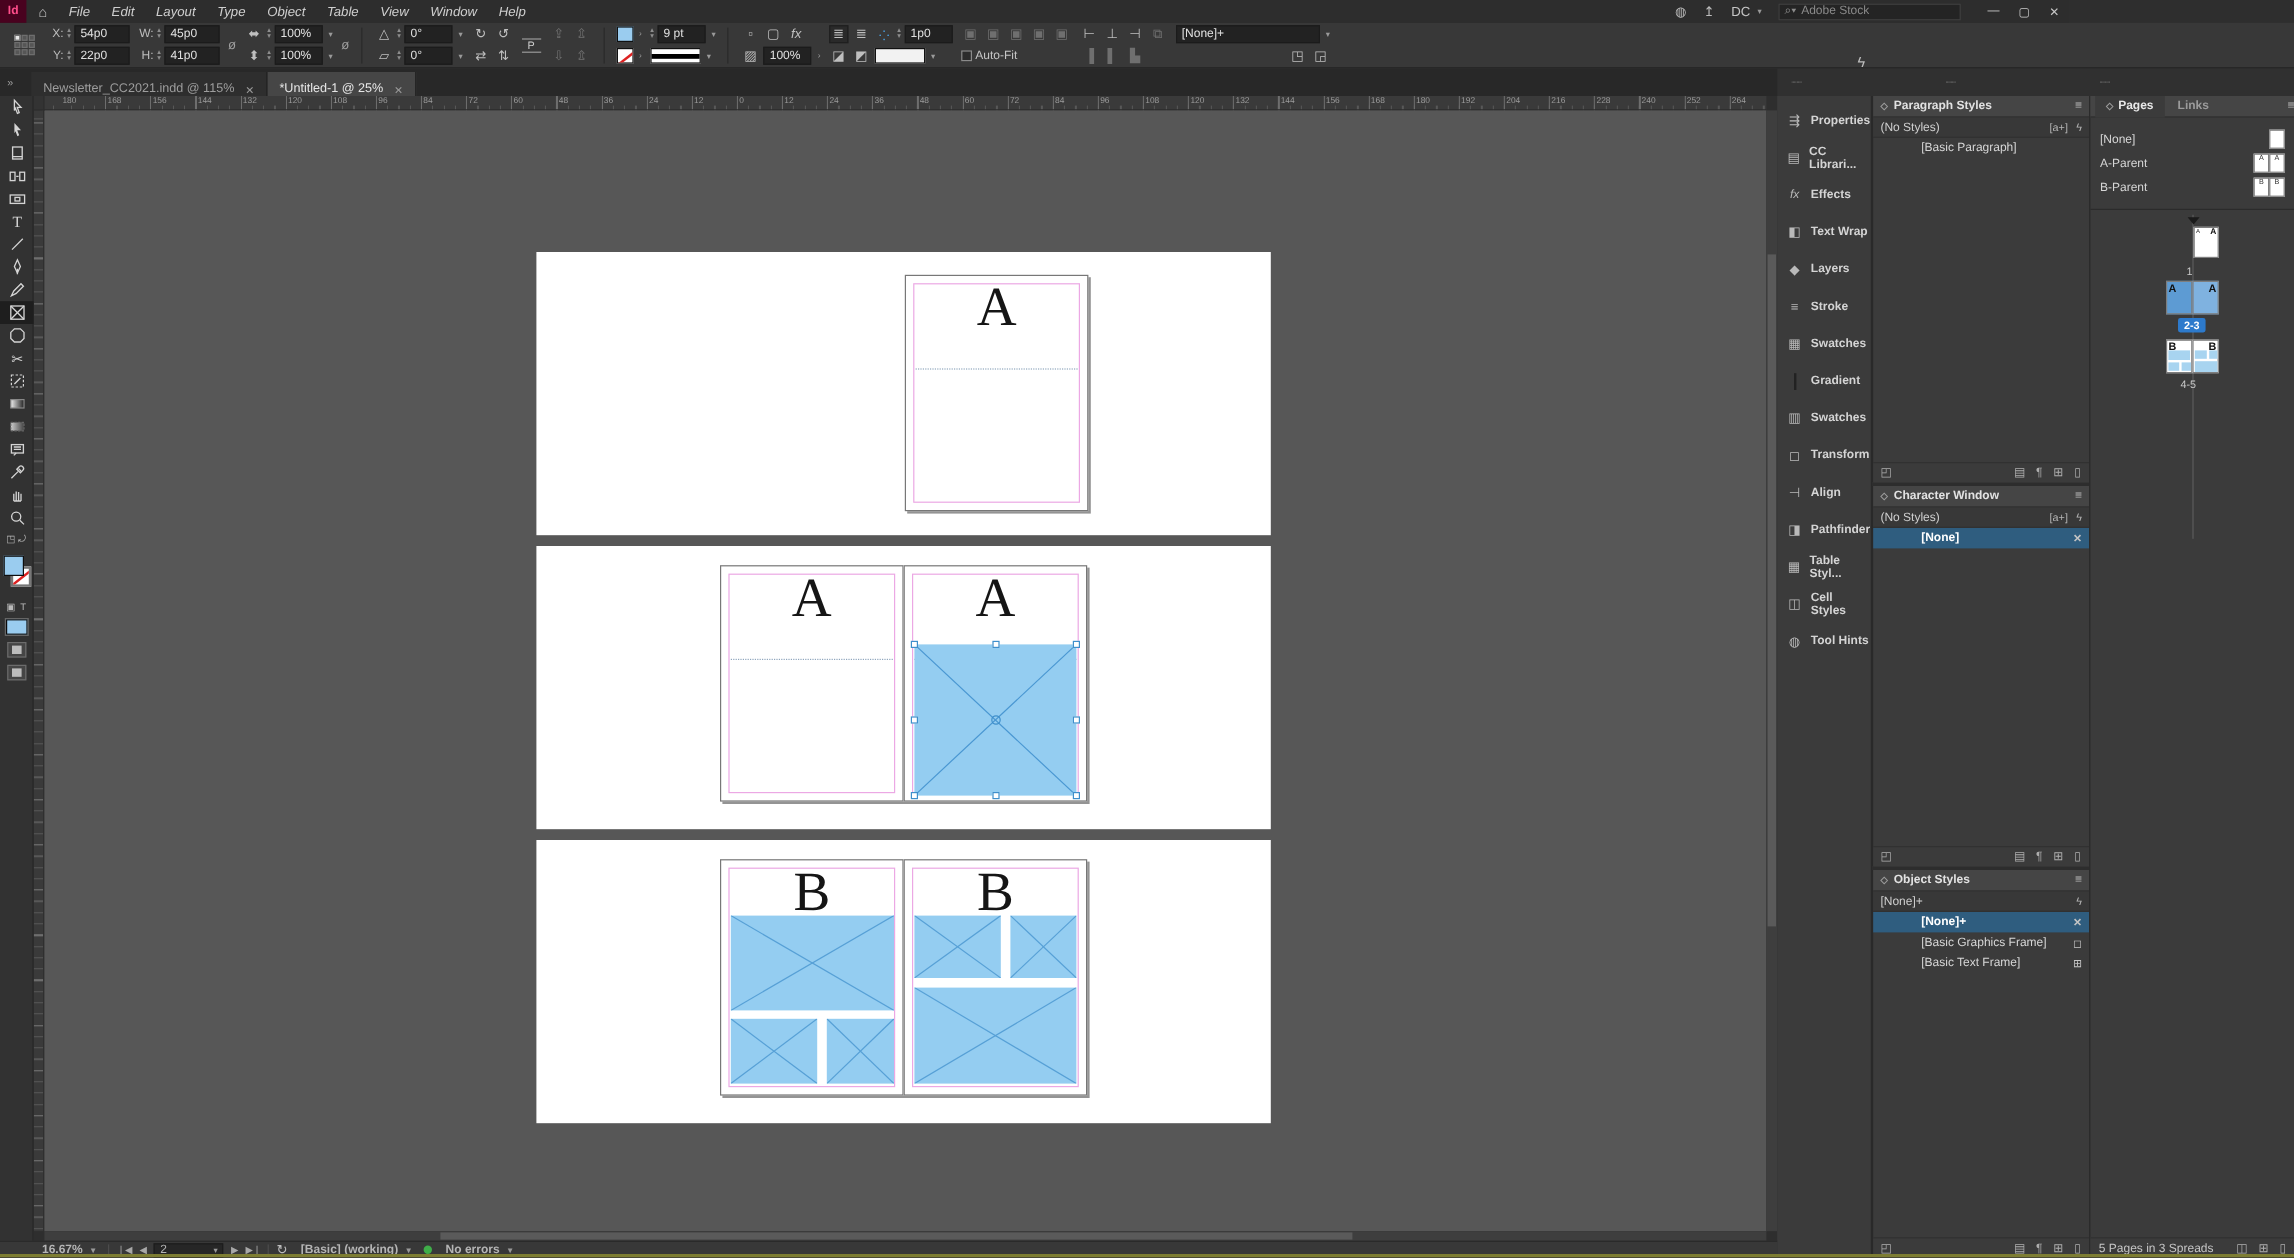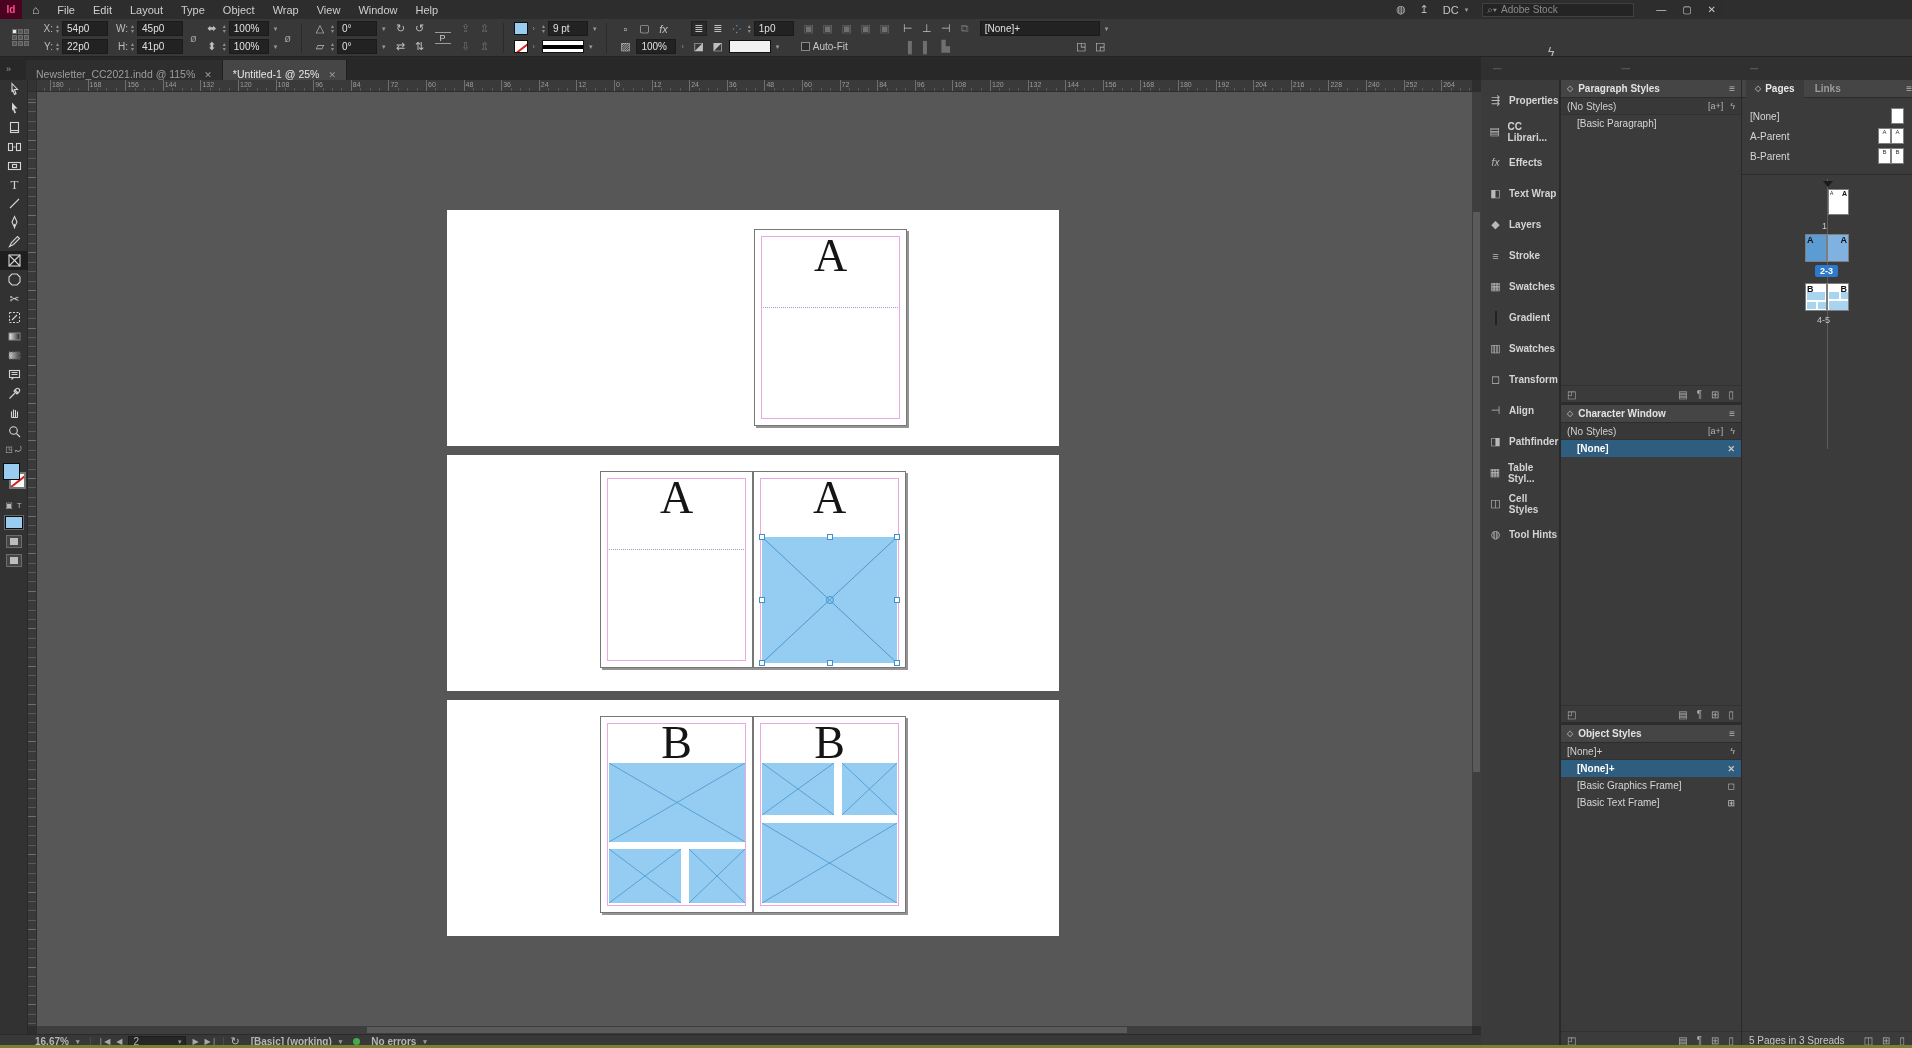--- a/index.html
+++ b/index.html
@@ -6,21 +6,21 @@
   html,body { width:1912px; height:1048px; overflow:hidden; background:#2e2e2e;
     font-family:"Liberation Sans", sans-serif; -webkit-font-smoothing:antialiased; }
   #app { position:relative; width:1912px; height:1048px; }
 
   
   #menubar { position:absolute; left:0; top:0; width:1724px; height:19px; background:#2d2d2d;
     display:flex; align-items:center; font-size:11px; color:#cfcfcf; z-index:30; }
   #id-logo { width:22px; height:19px; background:#49021f; color:#ff4e8b; font-weight:bold;
     font-size:10px; display:flex; align-items:center; justify-content:center; }
   #home-ic { margin:0 9px 0 10px; font-size:12px; color:#c9c9c9; }
-  .menu-item { padding:0 9px; height:19px; display:flex; align-items:center; cursor:default; }
+  .menu-item { padding:0 9px; height:19px; display:flex; align-items:center; cursor:default;font-style:italic; }
   #mb-right { margin-left:auto; display:flex; align-items:center; gap:14px; padding-right:8px; }
   .mb-ic { color:#bdbdbd; font-size:11px; }
   #ws-switch { display:flex; gap:4px; align-items:center; color:#c5c5c5; }
   #stock-search { width:152px; height:14px; background:#242424; border:1px solid #404040;
     display:flex; align-items:center; gap:4px; padding:0 4px; color:#8b8b8b; font-size:10px; }
   #win-controls { display:flex; gap:16px; color:#c9c9c9; font-size:10px; margin-left:8px; }
 
   
   #controlbar { position:absolute; left:0; top:19px; width:1912px; height:38px; background:#383838;
     border-bottom:1px solid #232323; display:flex; align-items:center; padding-left:12px;
@@ -157,21 +157,21 @@
   #midcol { position:absolute; left:79px; top:23px; width:181px; height:968px; background:#2d2d2d; }
   .panel { position:absolute; left:0; width:181px; background:#3b3b3b;
     border-left:1px solid #292929; }
   .panel-header { height:18px; background:#454545; border-bottom:1px solid #2c2c2c; display:flex;
     align-items:center; gap:5px; padding:0 6px; font-size:10px; font-weight:bold; color:#e2e2e2; }
   .ph-collapse { color:#9c9c9c; font-size:8px; }
   .ph-menu { margin-left:auto; color:#b5b5b5; font-size:10px; }
   .quick-row { height:17px; display:flex; align-items:center; padding:0 6px; font-size:10px;
     color:#cfcfcf; background:#383838; border-bottom:1px solid #313131; }
   .qr-icons { margin-left:auto; display:flex; gap:7px; color:#b5b5b5; font-size:9px; }
-  .style-row { height:17px; display:flex; align-items:center; padding-left:16px; font-size:10px;
+  .style-row { height:17px; display:flex; align-items:center; padding-left:40px; font-size:10px;
     color:#d6d6d6; }
   .style-row.selected { background:#2f5d7f; color:#fff; font-weight:bold; }
   .sr-ic { margin-left:auto; margin-right:6px; font-size:9px; color:#c5c5c5; }
   .panel-footer { position:absolute; left:0; right:0; bottom:0; height:17px; background:#3b3b3b;
     border-top:1px solid #313131; display:flex; align-items:center; justify-content:flex-end;
     gap:9px; padding-right:7px; color:#aeaeae; font-size:10px; }
   .pf-left { position:absolute; left:6px; color:#aeaeae; }
 
   #pagescol { position:absolute; left:260px; top:23px; width:171px; height:968px; background:#3b3b3b;
     border-left:1px solid #292929; }
@@ -212,21 +212,21 @@
 
   <div id="menubar">
     <div id="id-logo">Id</div>
     <div id="home-ic">⌂</div>
     <nav id="menus" style="display: flex;">
         <span class="menu-item">File</span>
         <span class="menu-item">Edit</span>
         <span class="menu-item">Layout</span>
         <span class="menu-item">Type</span>
         <span class="menu-item">Object</span>
-        <span class="menu-item">Wrap</span>
+        <span class="menu-item">Table</span>
         <span class="menu-item">View</span>
         <span class="menu-item">Window</span>
         <span class="menu-item">Help</span>
       </nav>
     <div id="mb-right">
       <span class="mb-ic">◍</span>
       <span class="mb-ic">↥</span>
       <span id="ws-switch">
         <span>DC</span>
           <span class="drop">▾</span>

